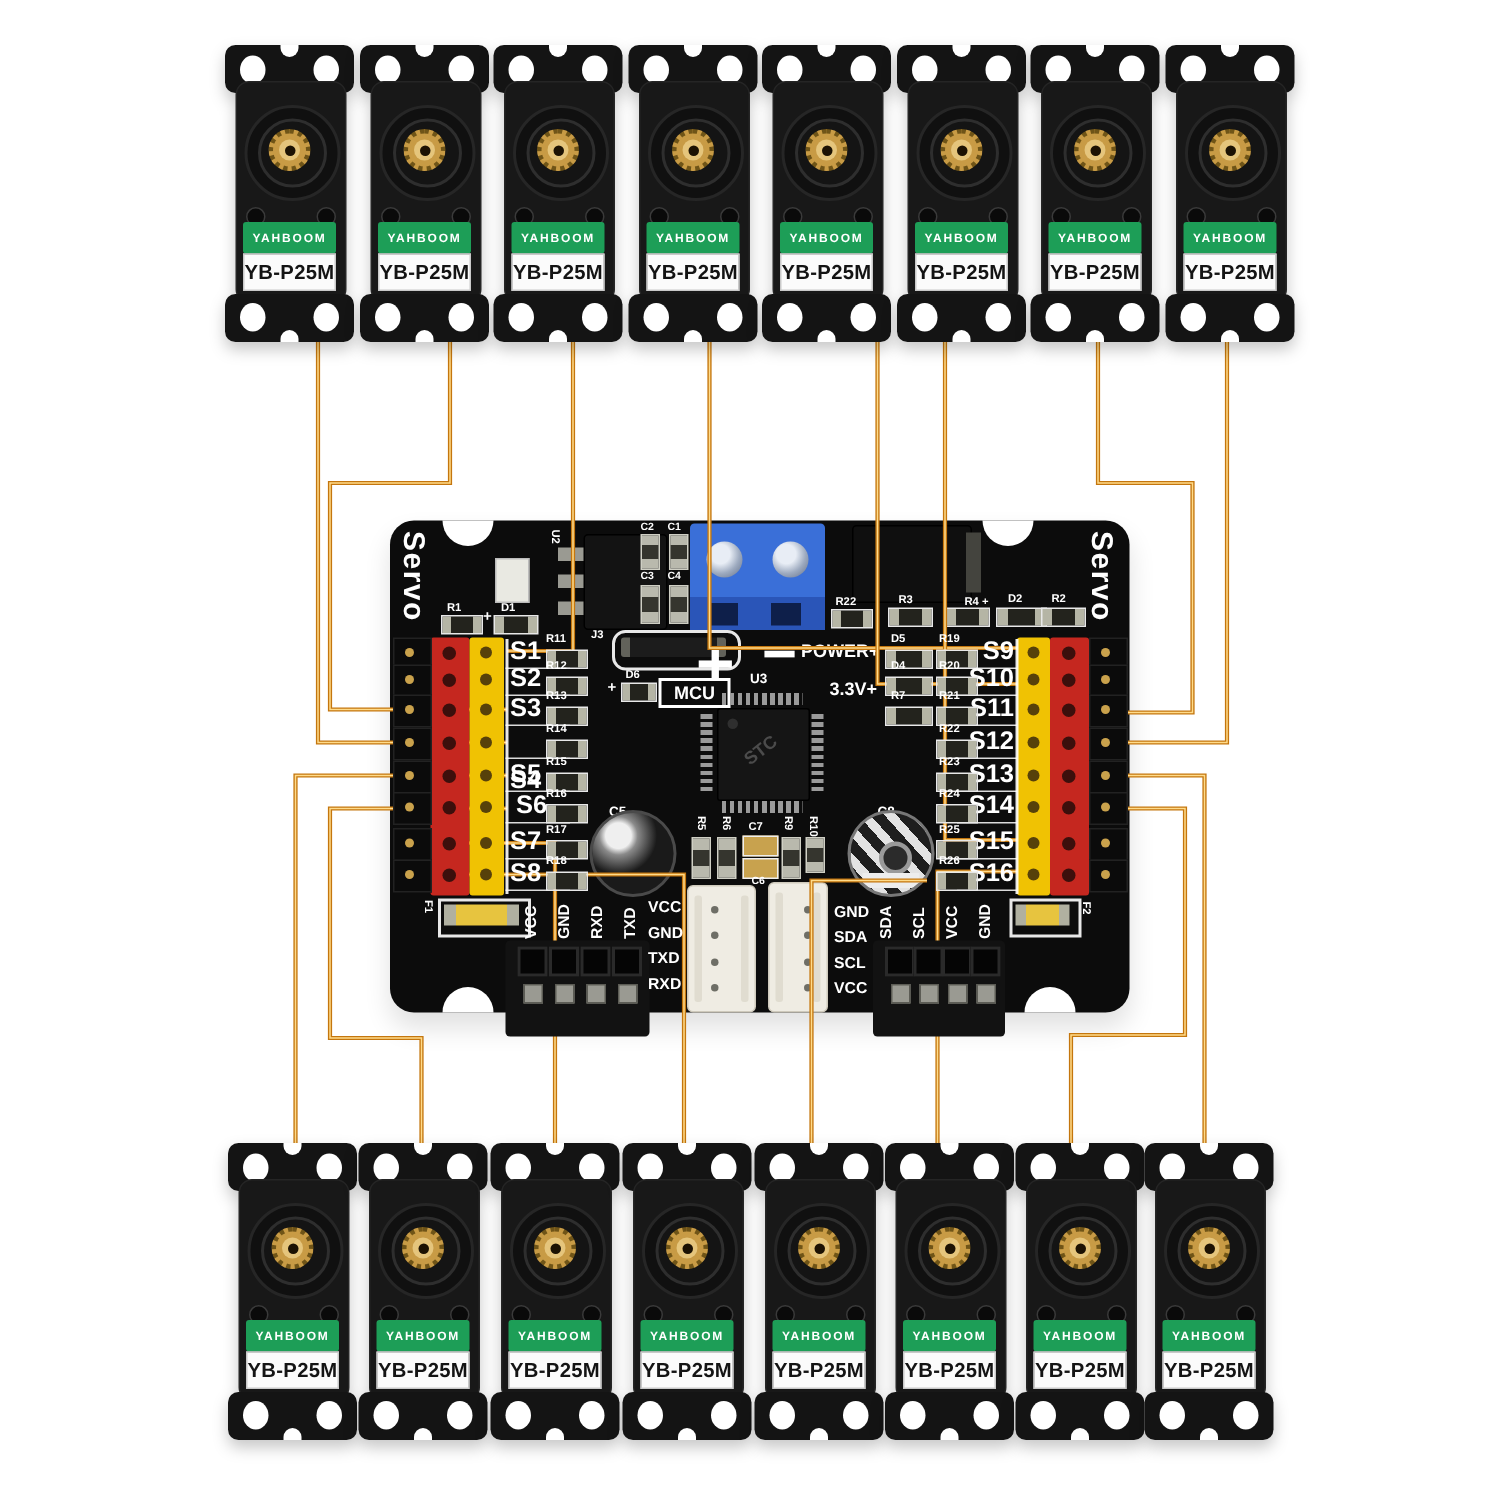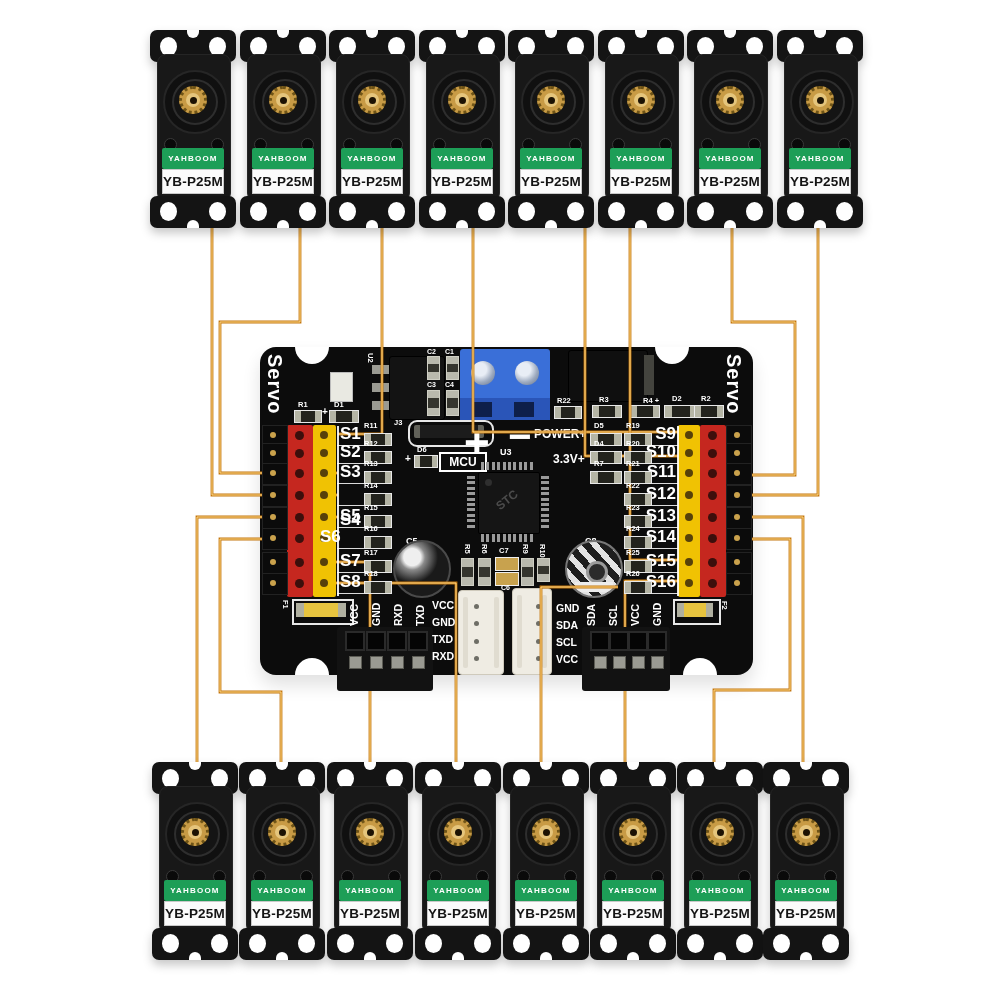--- a/index.html
+++ b/index.html
@@ -335,21 +335,21 @@
     <div style="left: 726px; top: 507px; width: 24px; height: 20px; background: rgb(11, 11, 11); border: 1px solid rgb(34, 34, 34); position: absolute;"></div>
     <div style="left: 734px; top: 514px; width: 6px; height: 6px; border-radius: 50%; background: rgb(202, 162, 76); position: absolute;"></div>
     <div class="schan" style="left: 640px; top: 507px; width: 36px; text-align: right; position: absolute;">S13</div>
     <div class="rule" style="left: 638px; top: 526.5px; width: 40px; height: 1.5px; position: absolute;"></div>
     <div class="ref" style="left: 626px; top: 504px; position: absolute;">R23</div>
     <div class="res" style="left: 624px; top: 515px; width: 26px; height: 11px; position: absolute;"></div>
     <div style="left: 262px; top: 528px; width: 24px; height: 20px; background: rgb(11, 11, 11); border: 1px solid rgb(34, 34, 34); position: absolute;"></div>
     <div style="left: 270px; top: 535px; width: 6px; height: 6px; border-radius: 50%; background: rgb(202, 162, 76); position: absolute;"></div>
     <div style="left: 295px; top: 533.5px; width: 9px; height: 9px; border-radius: 50%; background: rgb(60, 15, 12); position: absolute;"></div>
     <div style="left: 320px; top: 534px; width: 8px; height: 8px; border-radius: 50%; background: rgb(87, 65, 10); position: absolute;"></div>
-    <div class="schan" style="left: 320px; top: 528px; width: 38px; position: absolute;">S6</div>
+    <div class="schan" style="left: 344px; top: 528px; width: 38px; position: absolute;">S6</div>
     <div class="rule" style="left: 337px; top: 547.5px; width: 43px; height: 1.5px; position: absolute;"></div>
     <div class="ref" style="left: 364px; top: 525px; position: absolute;">R16</div>
     <div class="res" style="left: 364px; top: 536px; width: 26px; height: 11px; position: absolute;"></div>
     <div style="left: 685px; top: 534px; width: 8px; height: 8px; border-radius: 50%; background: rgb(87, 65, 10); position: absolute;"></div>
     <div style="left: 708px; top: 533.5px; width: 9px; height: 9px; border-radius: 50%; background: rgb(60, 15, 12); position: absolute;"></div>
     <div style="left: 726px; top: 528px; width: 24px; height: 20px; background: rgb(11, 11, 11); border: 1px solid rgb(34, 34, 34); position: absolute;"></div>
     <div style="left: 734px; top: 535px; width: 6px; height: 6px; border-radius: 50%; background: rgb(202, 162, 76); position: absolute;"></div>
     <div class="schan" style="left: 640px; top: 528px; width: 36px; text-align: right; position: absolute;">S14</div>
     <div class="rule" style="left: 638px; top: 547.5px; width: 40px; height: 1.5px; position: absolute;"></div>
     <div class="ref" style="left: 626px; top: 525px; position: absolute;">R24</div>

